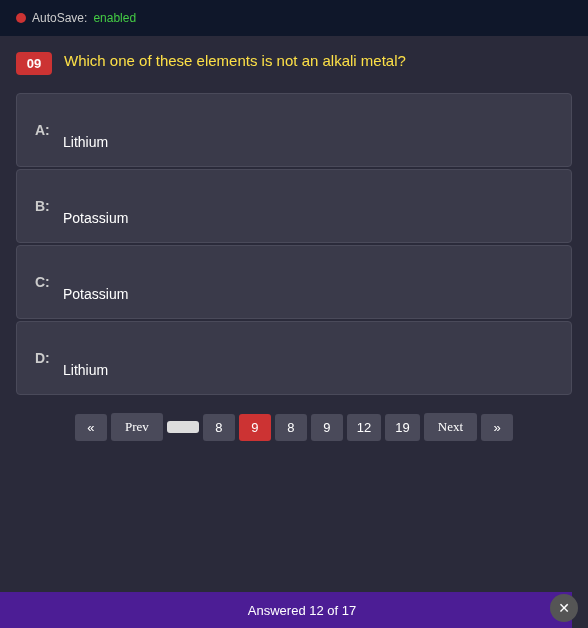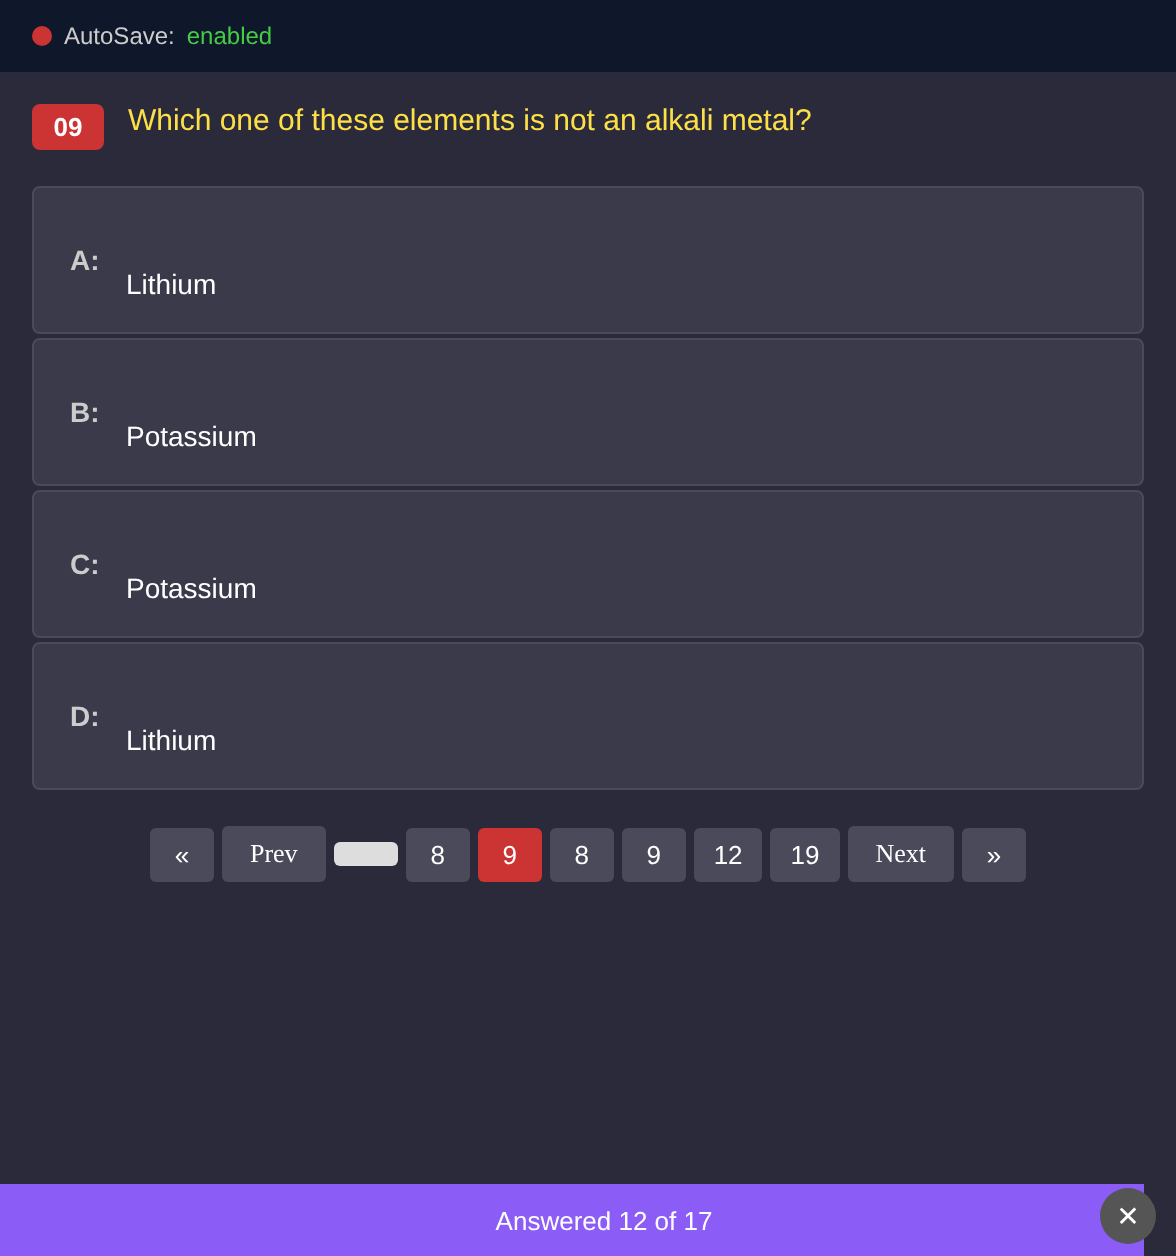--- a/index.html
+++ b/index.html
@@ -134,21 +134,21 @@
       color: #333;
     }
 
     
     .bottom-bar {
       position: absolute;
       bottom: 0;
       left: 0;
       right: 16px;
       height: 36px;
-      background-color: #8b5cf6;
+      background-color: #4c1d95;
       display: flex;
       align-items: center;
       justify-content: center;
       padding-left: 32px;
     }
     .answered-text {
       color: white;
       font-size: 13px;
     }
 

